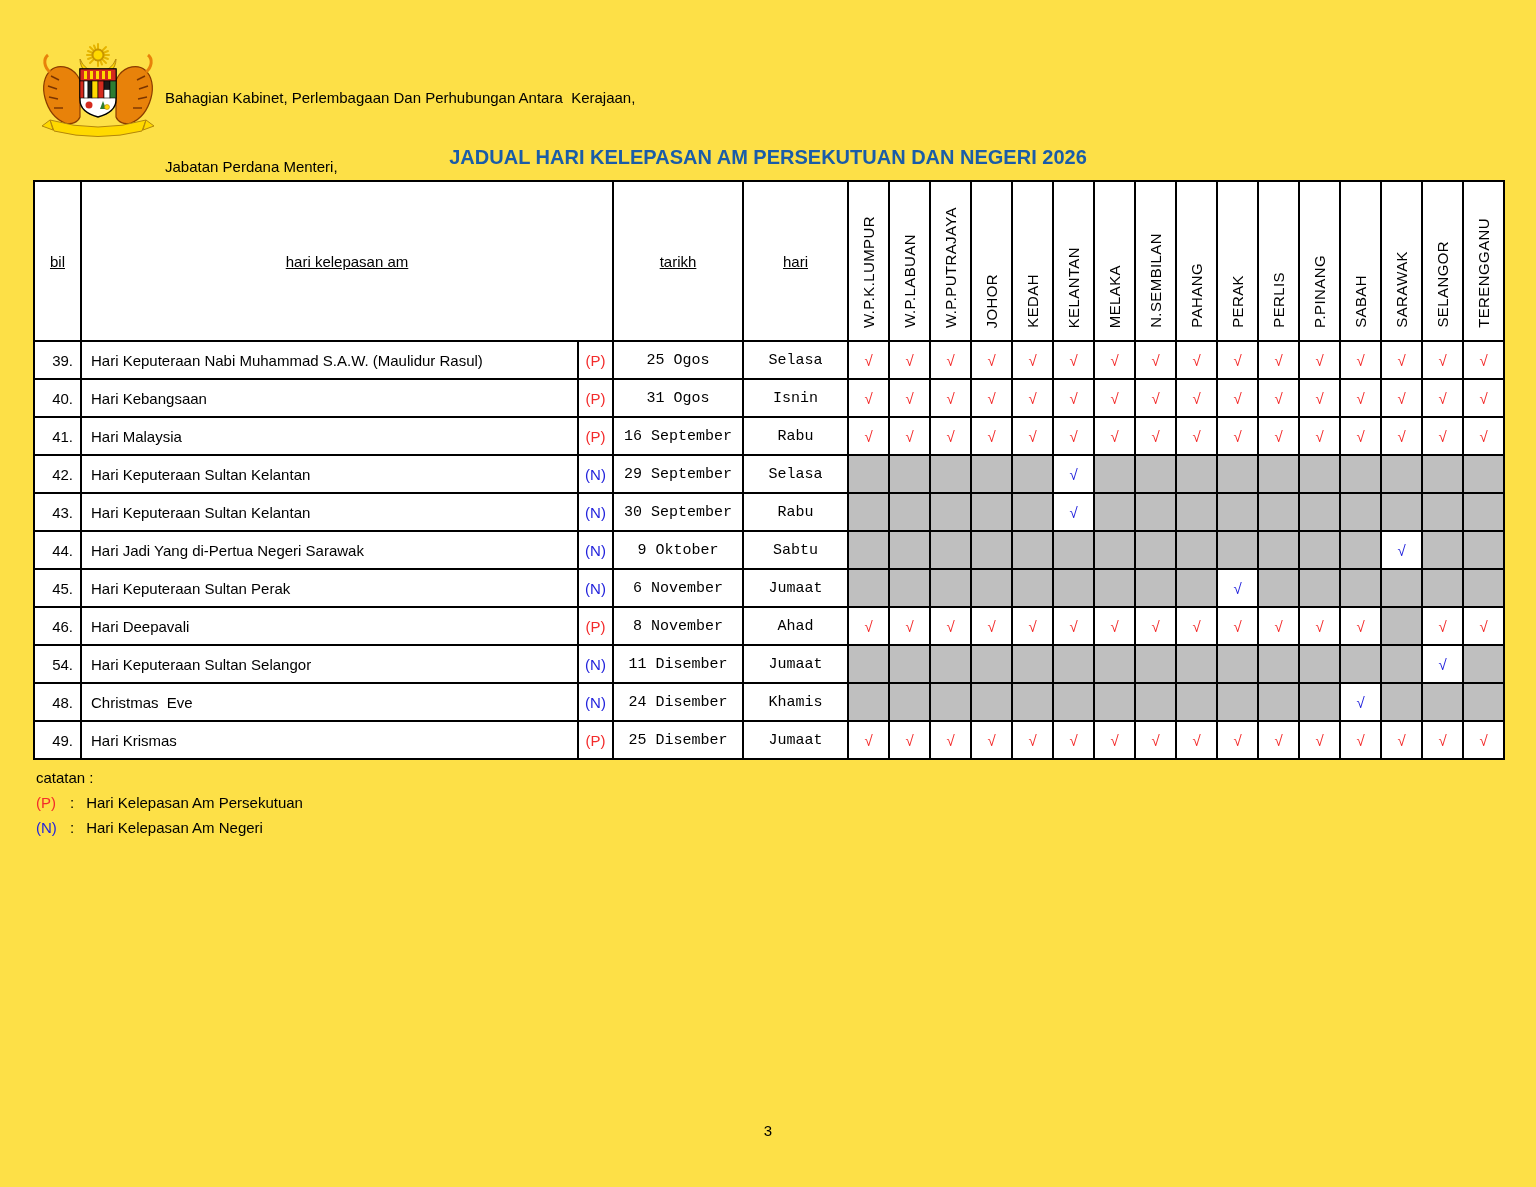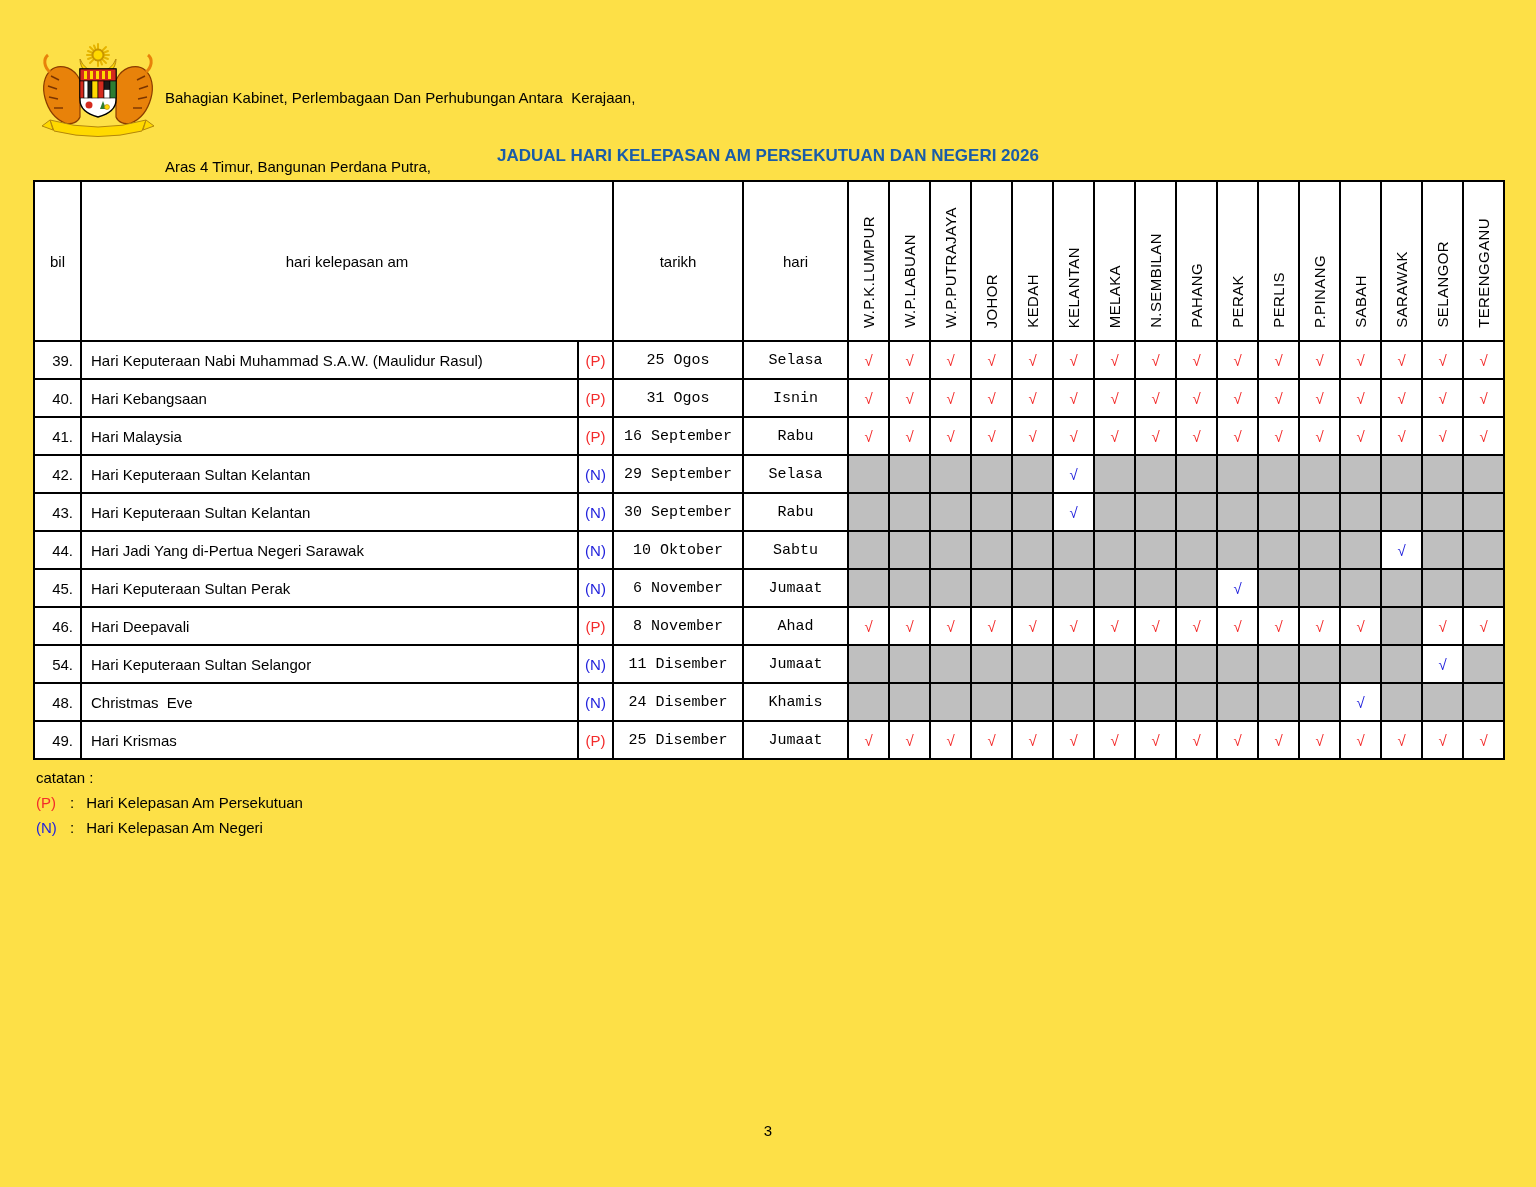--- a/index.html
+++ b/index.html
@@ -21,34 +21,34 @@
   .address {
     position: absolute; left: 165px; top: 40px;
     font-size: 15px; line-height: 23px;
     white-space: pre-wrap;
   }
 
   
   .title {
     position: absolute; left: 0; top: 146px; width: 100%;
     text-align: center;
-    font-size: 17px; font-weight: bold;
+    font-size: 20px; font-weight: bold;
     color: var(--c-title);
   }
 
   
   table.holiday-table {
     position: absolute; left: 33px; top: 180px;
     width: 1470px;
     border-collapse: collapse;
     table-layout: fixed;
   }
   th, td { border: 2px solid #000; }
   thead tr { height: 160px; }
-  thead th { font-weight: normal; font-size: 15px; vertical-align: middle; text-align: center; background: #fff; }
+  thead th { font-weight: normal; font-size: 15px; vertical-align: middle; text-align: center; background: #fff; text-decoration: underline; }
   th.state-th { vertical-align: bottom; padding-bottom: 9px; }
   .vert {
     display: inline-block;
     writing-mode: vertical-rl;
     transform: rotate(180deg);
     white-space: nowrap;
     font-size: 15px;
     letter-spacing: 0.4px;
   }
   tbody tr { height: 38px; }
@@ -146,20 +146,21 @@
       <circle cx="70" cy="65" r="2.5" fill="#FFD900" stroke="#B3860B" stroke-width="0.6"></circle>
     </g>
 
     <path d="M13,78 Q61,92 109,78 L105,89 Q61,100 17,89 Z" fill="#FFD900" stroke="#B3860B" stroke-width="1"></path>
     <path d="M13,78 L5,84 L16,88 Z" fill="#FFD900" stroke="#B3860B" stroke-width="1"></path>
     <path d="M109,78 L117,84 L106,88 Z" fill="#FFD900" stroke="#B3860B" stroke-width="1"></path>
   </svg>
 
   <div class="address">
     <div>Bahagian Kabinet, Perlembagaan Dan Perhubungan Antara  Kerajaan,</div>
+    <div>Jabatan Perdana Menteri,</div>
     <div>Aras 4 Timur, Bangunan Perdana Putra,</div>
     <div>62502 Putrajaya</div>
   </div>
 
   <div class="title">JADUAL HARI KELEPASAN AM PERSEKUTUAN DAN NEGERI 2026</div>
 
   <table class="holiday-table">
     <colgroup>
       <col style="width:47px">
       <col style="width:497px">
@@ -305,21 +306,21 @@
           <td class="cell gray"></td>
           <td class="cell gray"></td>
           <td class="cell gray"></td>
           <td class="cell gray"></td>
           <td class="cell gray"></td>
         </tr>
         <tr>
           <td class="bil">44.</td>
           <td class="name">Hari Jadi Yang di-Pertua Negeri Sarawak</td>
           <td class="pn n">(N)</td>
-          <td class="tarikh">10 Oktober</td>
+          <td class="tarikh">9 Oktober</td>
           <td class="hari">Sabtu</td>
           <td class="cell gray"></td>
           <td class="cell gray"></td>
           <td class="cell gray"></td>
           <td class="cell gray"></td>
           <td class="cell gray"></td>
           <td class="cell gray"></td>
           <td class="cell gray"></td>
           <td class="cell gray"></td>
           <td class="cell gray"></td>

